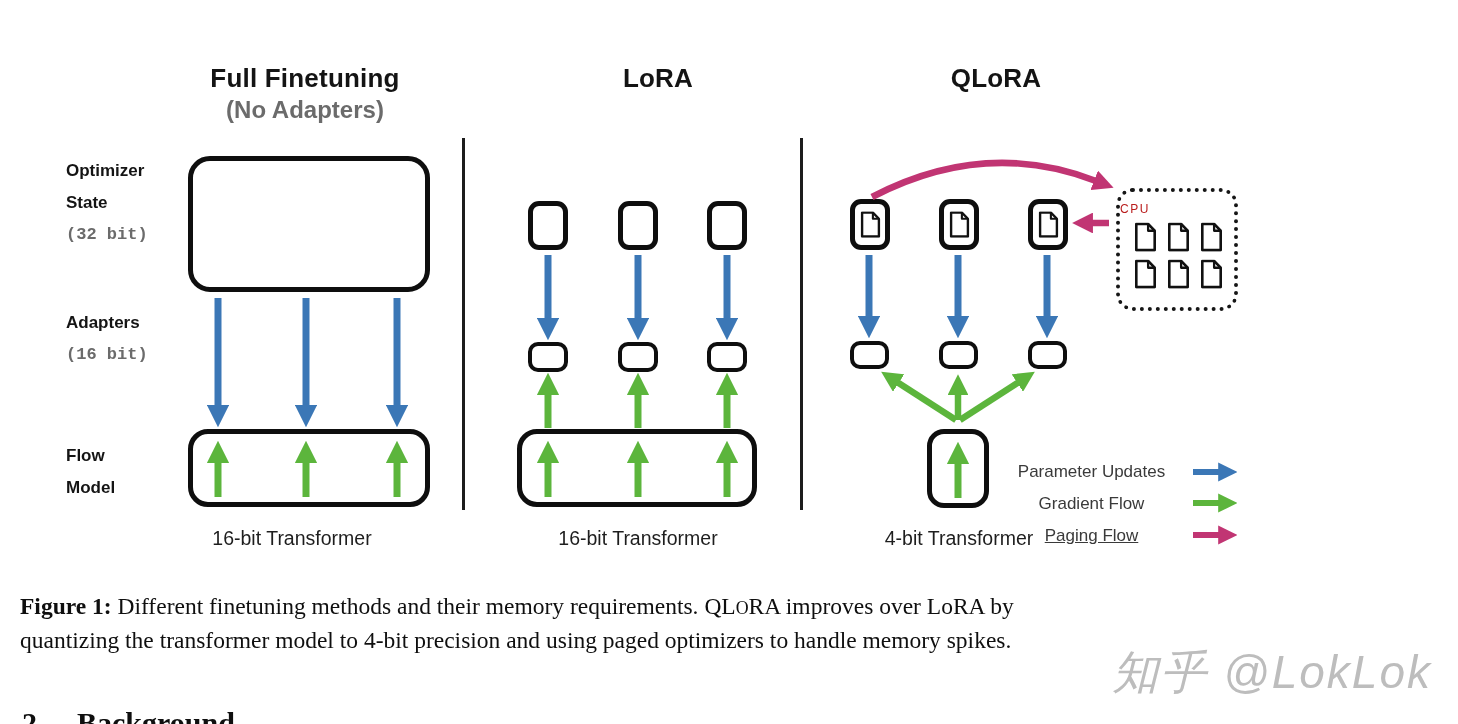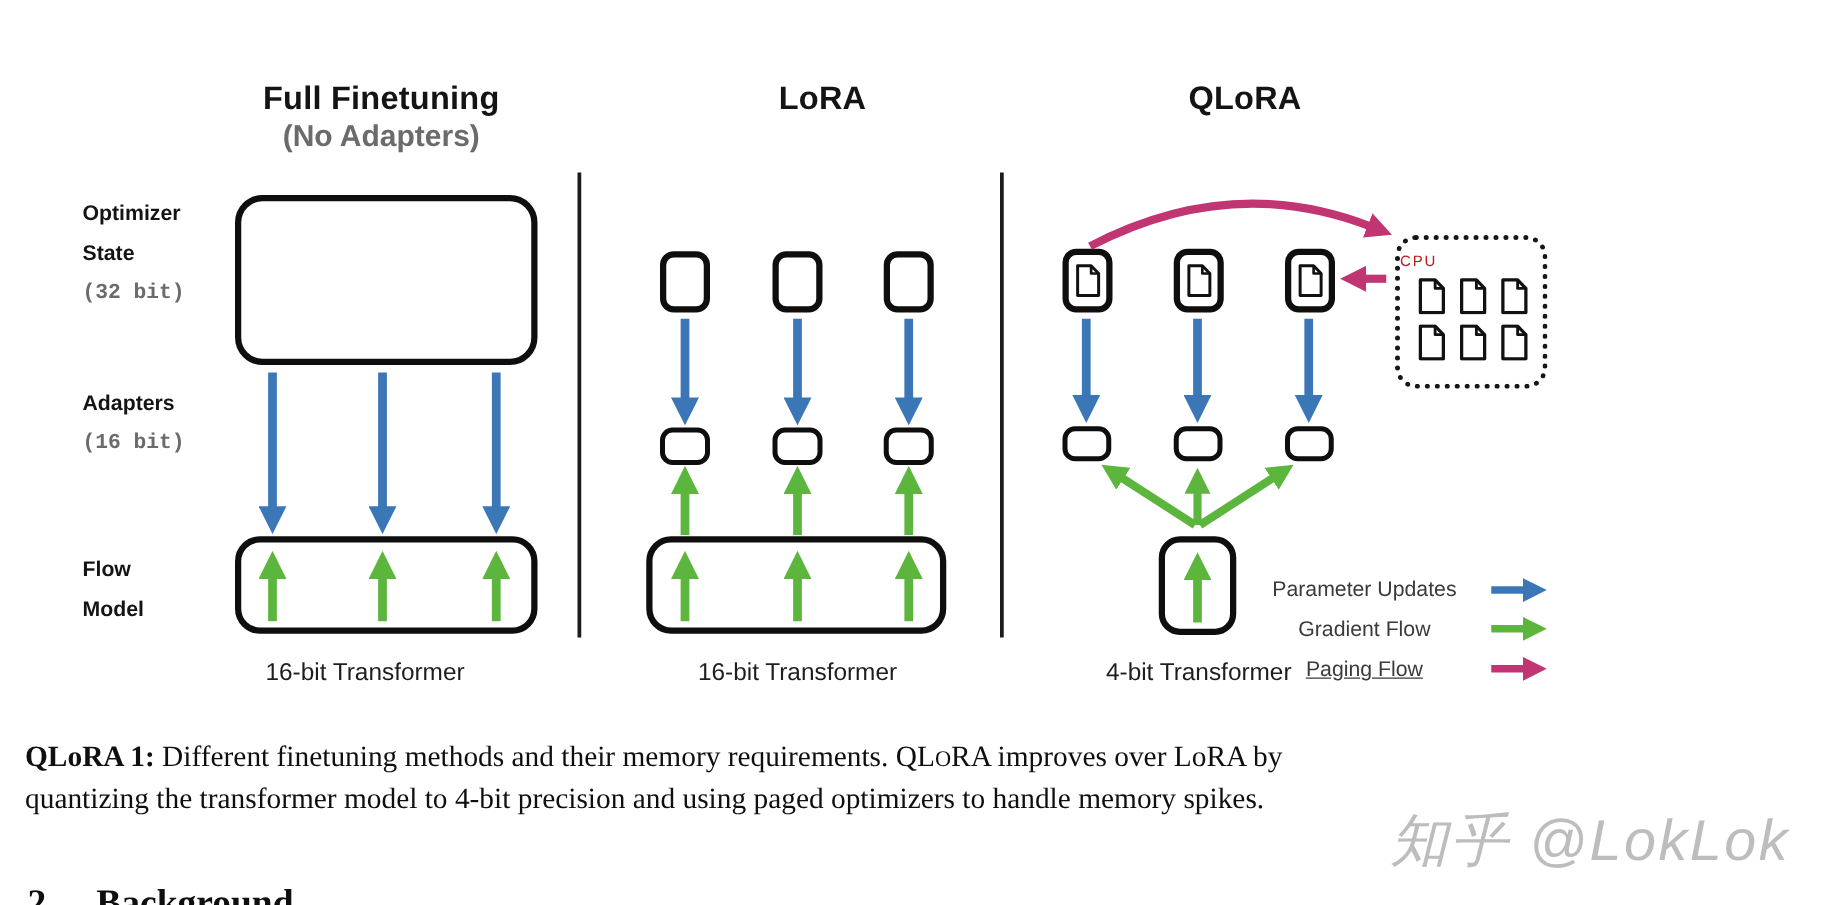--- a/index.html
+++ b/index.html
@@ -179,21 +179,21 @@
     <line x1="1193" y1="472" x2="1220" y2="472" stroke-width="6" marker-end="url(#mk-blue)" stroke="#3b77b6"></line>
     <line x1="1193" y1="503" x2="1220" y2="503" stroke-width="6" marker-end="url(#mk-green)" stroke="#5cb53c"></line>
     <line x1="1193" y1="535" x2="1220" y2="535" stroke-width="6" marker-end="url(#mk-magenta)" stroke="#c13573"></line>
   </svg>
 
   <div class="abs legend-label" style="left:1000px;top:462px;">Parameter Updates</div>
   <div class="abs legend-label" style="left:1000px;top:494px;">Gradient Flow</div>
   <div class="abs legend-label" style="left:1000px;top:526px;text-decoration:underline;">Paging Flow</div>
 
   <div class="abs caption" style="left:20px;top:591px;">
-    <div><b>QLoRA 1:</b><span> Different finetuning methods and their memory requirements. </span><span>QL</span><span class="smallcap">O</span><span>RA</span><span> improves over LoRA by</span></div>
+    <div><b>Figure 1:</b><span> Different finetuning methods and their memory requirements. </span><span>QL</span><span class="smallcap">O</span><span>RA</span><span> improves over LoRA by</span></div>
     <div>quantizing the transformer model to 4-bit precision and using paged optimizers to handle memory spikes.</div>
   </div>
 
   <div class="abs watermark" style="right:26px;top:642px;font-style:italic;">知乎 @LokLok</div>
 
   <div class="abs cut-heading" style="left:22px;top:706px;">
     <span class="num">2</span><span>Background</span>
   </div>
 
 </div>

